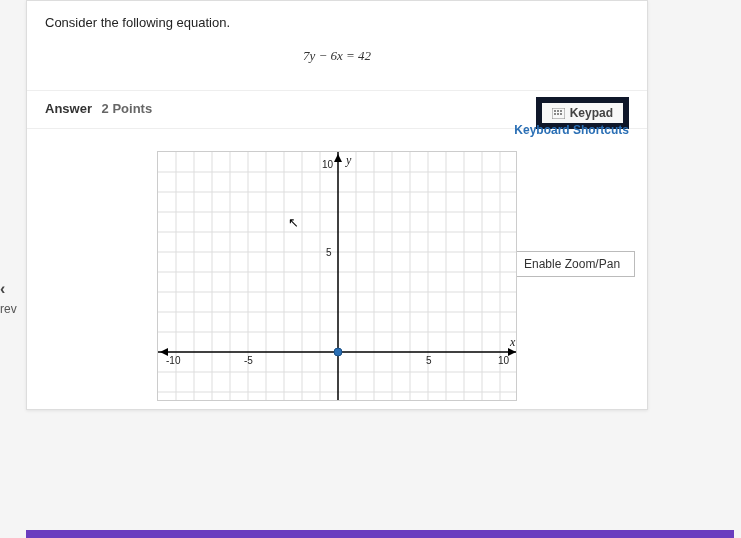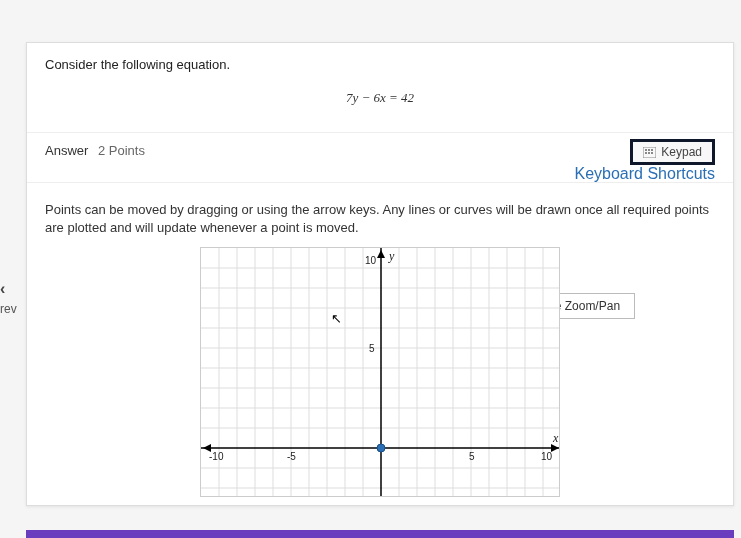--- a/index.html
+++ b/index.html
@@ -17,54 +17,54 @@
     left: 0;
     top: 280px;
     font-size: 12px;
     color: #555;
   }
   .prev-nav .chev { font-size: 16px; font-weight: bold; color: #444; display:block; margin-bottom:4px;}
   .panel {
     position: absolute;
     left: 26px;
     top: 0;
-    width: 708px;
+    width: 622px;
     background: #fff;
     border: 1px solid #ddd;
     box-shadow: 0 1px 3px rgba(0,0,0,0.08);
-    margin-top: 42px;
   }
   .section-top { padding: 14px 18px 12px 18px; border-bottom: 1px solid #eee;}
   .prompt { font-size: 13px; color: #222; }
   .equation { text-align: center; font-family: 'Times New Roman', serif; font-size: 13px; margin: 18px 0 14px 0; font-style: italic;}
   .step { font-size: 13px; color: #333; line-height: 1.4; }
   .step .bold { font-weight: bold; }
   .step .it { font-style: italic; font-family: 'Times New Roman', serif;}
   .answer-row {
-    padding: 10px 18px 24px 18px;
+    padding: 10px 18px 12px 18px;
     border-bottom: 1px solid #eee;
     position: relative;
     font-size: 13px;
+    font-weight: bold;
   }
   .answer-row .pts { color:#666; margin-left:6px;}
   .keypad-btn {
     position: absolute;
     right: 18px; top: 6px;
-    border: 3px solid #0f172a;
+    border: 6px solid #0f172a;
     background: #f8f8f8;
     padding: 3px 10px;
     font-size: 12px;
     color: #444;
     cursor: pointer;
     display: flex; align-items:center; gap:5px;text-align:center;
   }
   .shortcuts {
     position: absolute;
     right: 18px; top: 32px;
-    font-size: 16px;
+    font-size: 12px;
     color: #2a6fb5;
     cursor: pointer;
   }
   .body-area { padding: 18px 18px 8px 18px; }
   .hint { font-size: 13px; color: #333; line-height: 1.4; margin-bottom: 10px;}
   .zoom-btn {
     position: absolute;
     left: 482px;
     top: 250px;
     border: 1px solid #bbb;
@@ -120,21 +120,20 @@
           <rect x="2" y="5" width="2" height="2" fill="#888"></rect>
           <rect x="5" y="5" width="2" height="2" fill="#888"></rect>
           <rect x="8" y="5" width="2" height="2" fill="#888"></rect>
         </svg>
       <span>Keypad</span>
     </div>
     <div class="shortcuts">Keyboard Shortcuts</div>
   </div>
 
   <div class="body-area">
-    <div class="hint">Points can be moved by dragging or using the arrow keys. Any lines or curves will be drawn once all required points are plotted and will update whenever a point is moved.</div>
 
     <button class="zoom-btn">Enable Zoom/Pan</button>
 
     <div class="graph-wrap">
       <svg width="360" height="250">
         <g>
           <g stroke="#ddd" stroke-width="1">
             <line x1="18" y1="0" x2="18" y2="250"></line>
               <line x1="36" y1="0" x2="36" y2="250"></line>
               <line x1="54" y1="0" x2="54" y2="250"></line>

